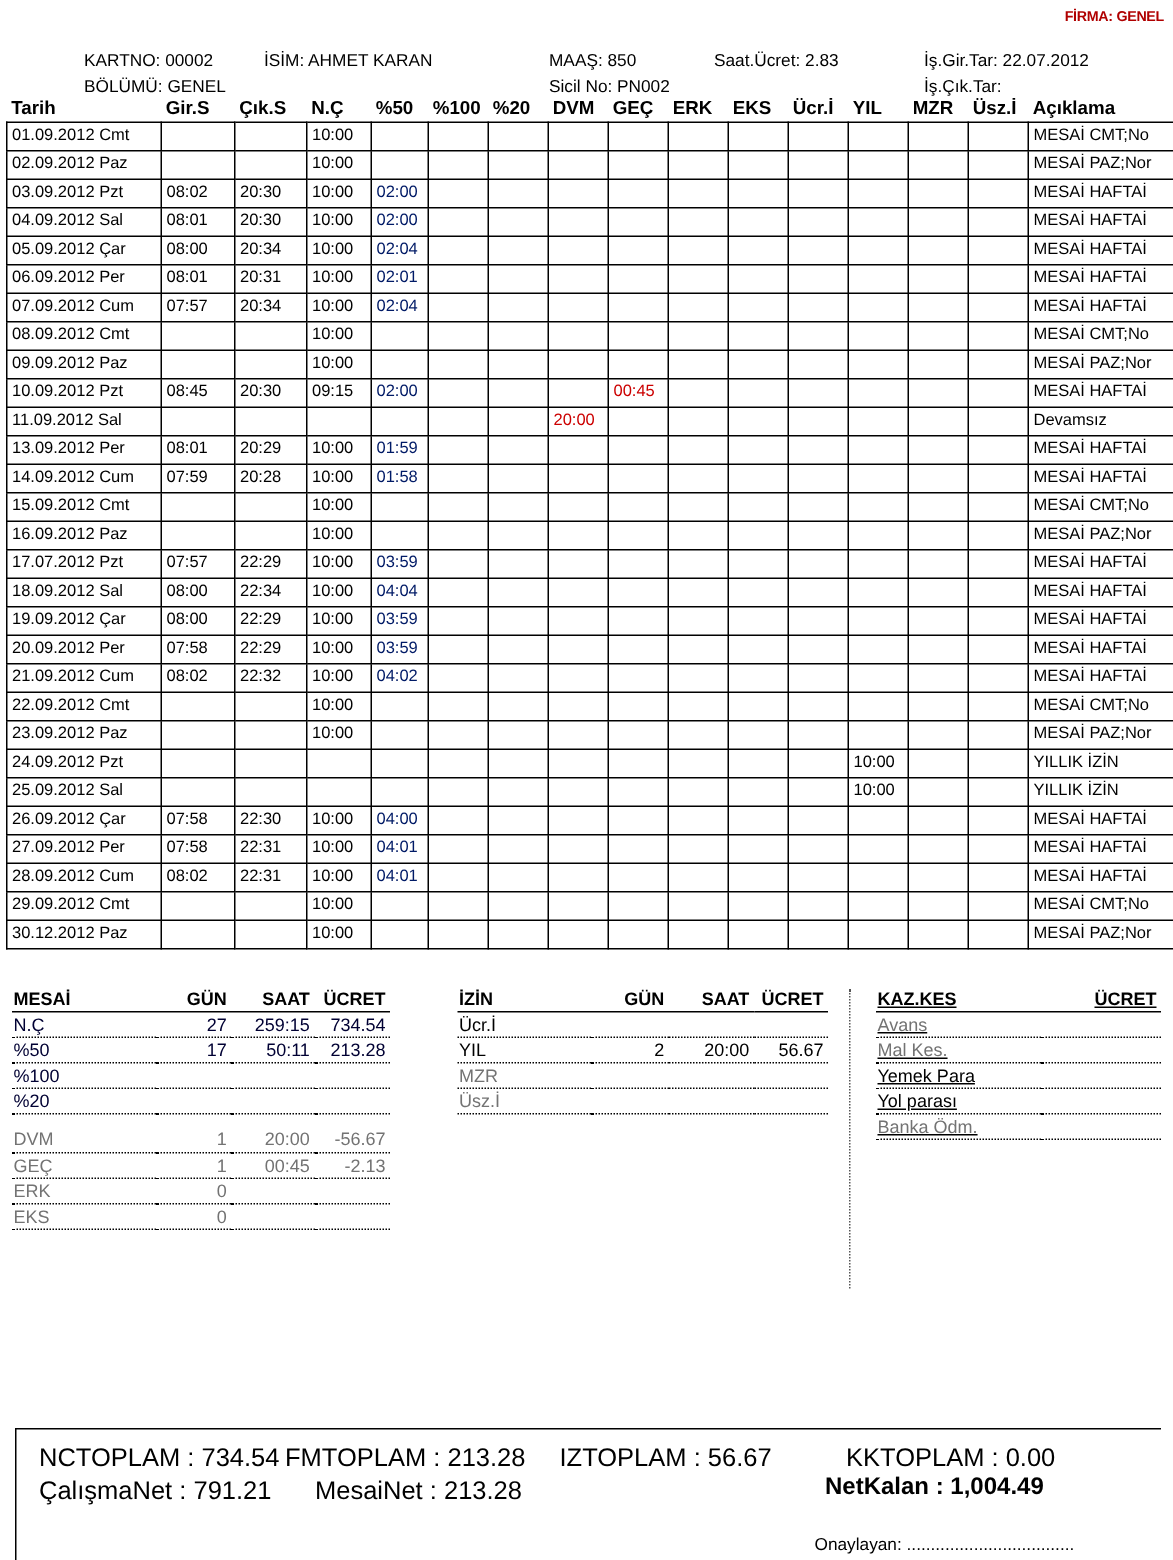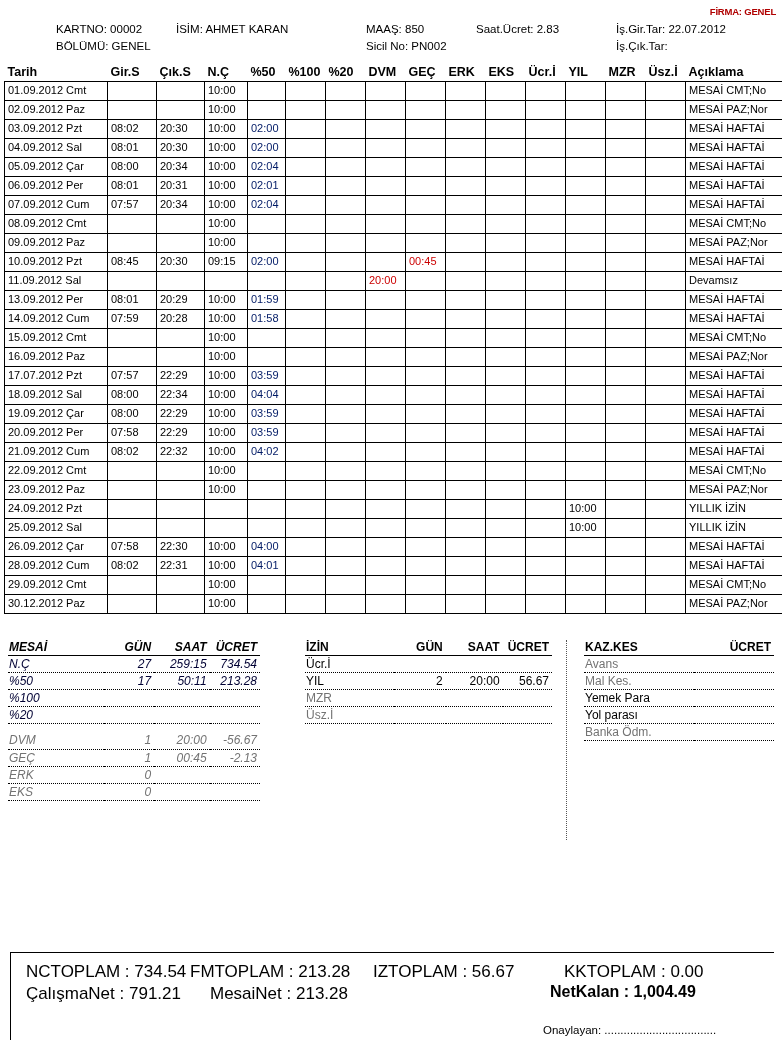--- a/index.html
+++ b/index.html
@@ -24,21 +24,21 @@
     font-weight: bold;
     margin: 2px 0 6px 2px;
     letter-spacing: -0.2px;
   }
   .hdr-row {
     position: relative;
     height: 17px;
     font-size: 11.5px;
     margin-left: 2px;
   }
-  .hdr-cell { position: absolute; white-space: nowrap; top: 0; padding-left: 48px; }
+  .hdr-cell { position: absolute; white-space: nowrap; top: 12px; padding-left: 48px; }
 
   
   #grid-wrap { padding: 0 4px; margin-top: 4px; }
   table.grid {
     border-collapse: collapse;
     table-layout: fixed;
     width: 774px;
     font-size: 11px;
   }
   table.grid th {
@@ -74,23 +74,23 @@
   col.w-gen  { width: 40px; }
   col.w-desc { width: 97px; }
 
   
   #summary {
     position: relative;
     margin-top: 26px;
     height: 215px;
   }
   .sum-block { position: absolute; top: 0; }
-  #block-mesai  { left: 8px;  width: 252px; font-style: italic; }
+  #block-mesai  { left: 8px;  width: 252px; }
   #block-izin   { left: 305px; width: 247px; }
-  #block-kaz    { left: 584px; width: 190px; }
+  #block-kaz    { left: 584px; width: 190px; text-decoration: underline; }
 
   table.sum {
     border-collapse: collapse;
     width: 100%;
     font-size: 12px;
   }
   table.sum th {
     font-size: 12px;
     font-weight: bold;
     text-align: right;
@@ -654,20 +654,38 @@
           <td></td>
           <td></td>
           <td></td>
           <td></td>
           <td></td>
           <td></td>
           <td></td>
           <td class="c-desc">MESAİ HAFTAİ</td>
         </tr>
         <tr class="data-row">
+          <td class="c-date">27.09.2012 Per</td>
+          <td>07:58</td>
+          <td>22:31</td>
+          <td>10:00</td>
+          <td class="v-blue">04:01</td>
+          <td></td>
+          <td></td>
+          <td></td>
+          <td></td>
+          <td></td>
+          <td></td>
+          <td></td>
+          <td></td>
+          <td></td>
+          <td></td>
+          <td class="c-desc">MESAİ HAFTAİ</td>
+        </tr>
+        <tr class="data-row">
           <td class="c-date">28.09.2012 Cum</td>
           <td>08:02</td>
           <td>22:31</td>
           <td>10:00</td>
           <td class="v-blue">04:01</td>
           <td></td>
           <td></td>
           <td></td>
           <td></td>
           <td></td>

